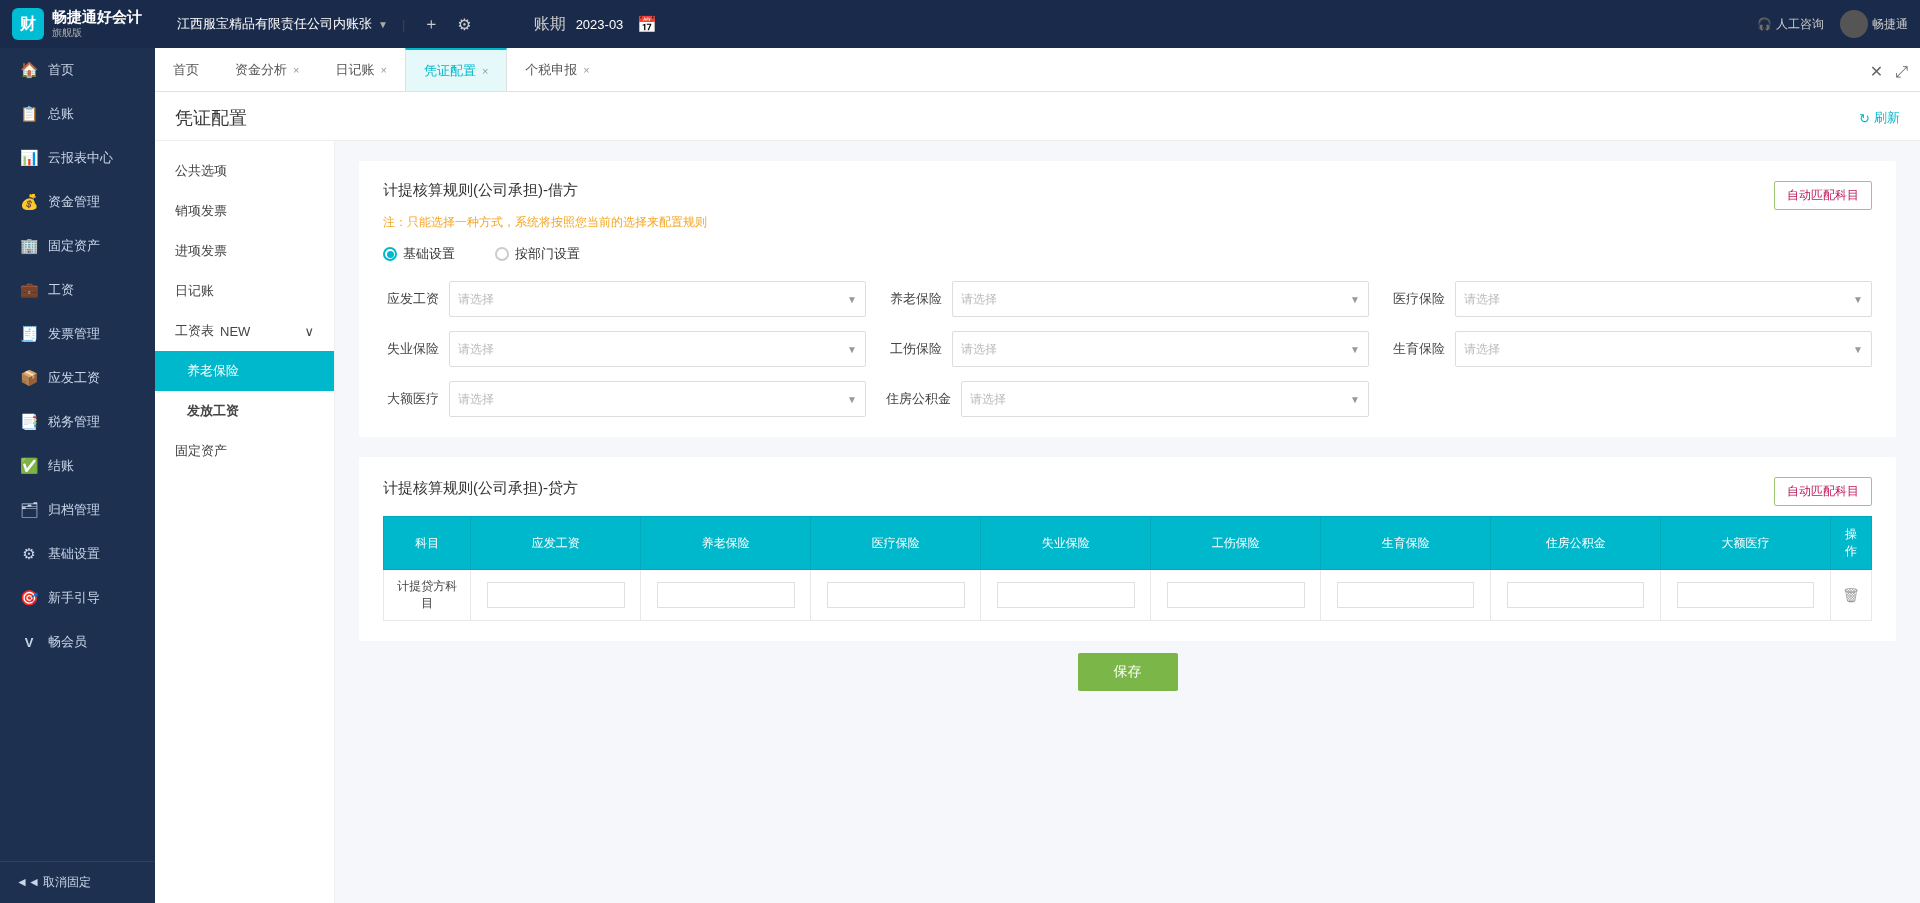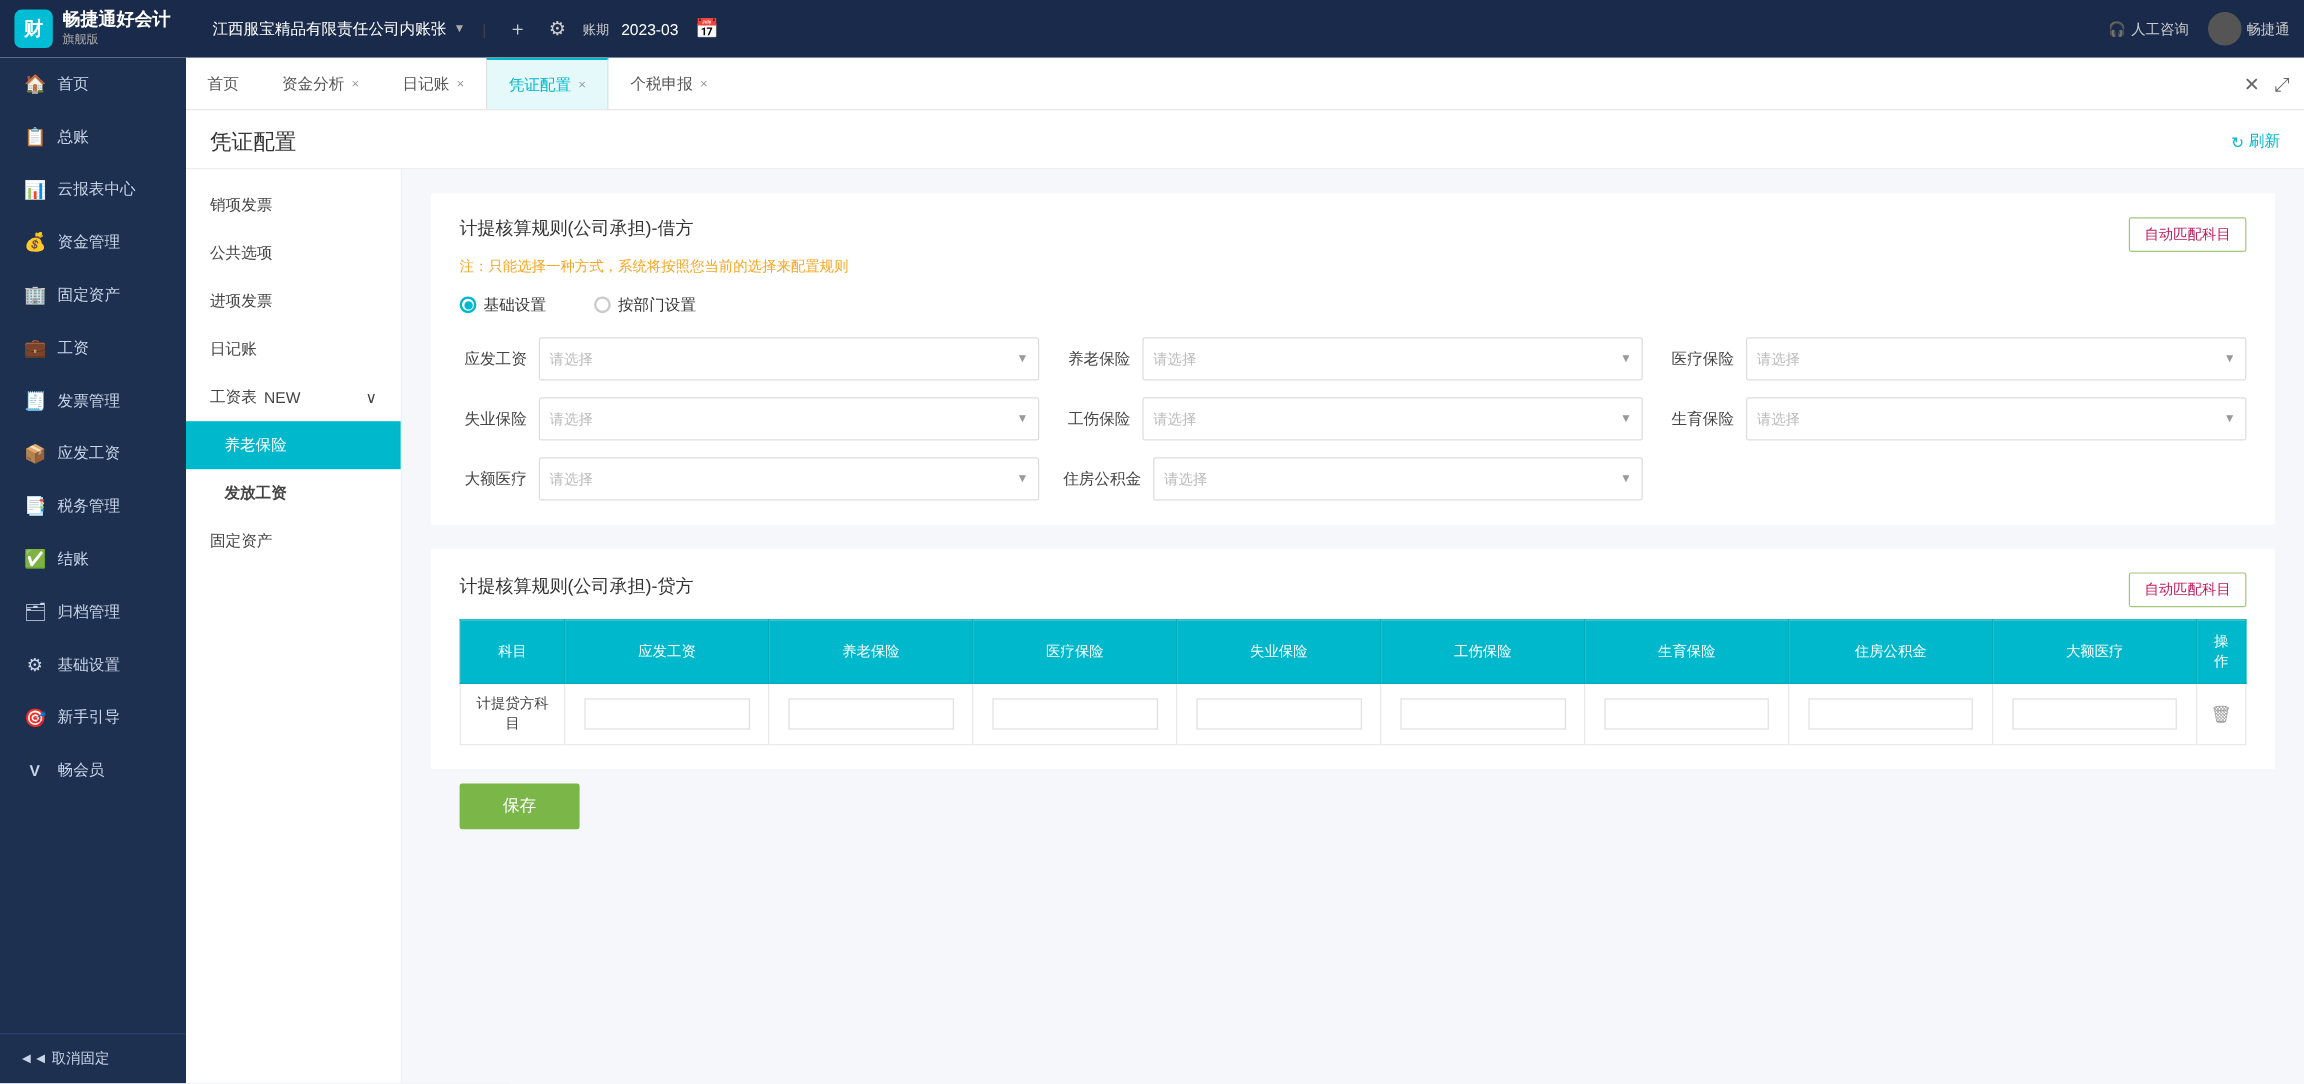--- a/index.html
+++ b/index.html
@@ -8,21 +8,21 @@
     
     .top-bar { height: 48px; background: #1a2a4a; display: flex; align-items: center; padding: 0 12px; gap: 10px; flex-shrink: 0; }
     .logo-area { display: flex; align-items: center; gap: 8px; width: 155px; }
     .logo-icon { width: 32px; height: 32px; background: #00bcd4; border-radius: 6px; display: flex; align-items: center; justify-content: center; color: white; font-size: 16px; font-weight: bold; }
     .logo-text { color: white; font-size: 15px; font-weight: bold; line-height: 1.2; }
     .logo-sub { color: #aaa; font-size: 10px; }
     .company-selector { display: flex; align-items: center; gap: 6px; color: white; font-size: 13px; cursor: pointer; }
     .company-selector .arrow { color: #aaa; font-size: 10px; }
     .top-divider { color: #444; margin: 0 4px; }
     .top-icon-btn { color: #ccc; font-size: 16px; cursor: pointer; padding: 4px; }
-    .top-label { color: #ccc; font-size: 11px; }
+    .top-label { color: #ccc; font-size: 16px; margin-left: 48px; }
     .top-period { color: white; font-size: 13px; display: flex; align-items: center; gap: 4px; }
     .top-right { margin-left: auto; display: flex; align-items: center; gap: 16px; }
     .top-service { display: flex; align-items: center; gap: 4px; color: #ccc; font-size: 12px; cursor: pointer; }
     .top-user { display: flex; align-items: center; gap: 4px; color: #ccc; font-size: 12px; cursor: pointer; }
     .avatar { width: 28px; height: 28px; background: #555; border-radius: 50%; }
 
     
     .main-layout { display: flex; flex: 1; overflow: hidden; }
 
     
@@ -85,21 +85,21 @@
     .table-header-row { display: flex; align-items: center; justify-content: space-between; margin-bottom: 10px; }
 
     
     .data-table { width: 100%; border-collapse: collapse; }
     .data-table th { background: #00b8cc; color: white; padding: 9px 8px; font-size: 12px; font-weight: 500; text-align: center; border: 1px solid #00aabb; }
     .data-table td { padding: 8px 8px; font-size: 12px; color: #444; text-align: center; border: 1px solid #e8e8e8; background: white; }
     .data-table td input { width: 90%; height: 26px; border: 1px solid #e0e0e0; outline: none; text-align: center; font-size: 12px; }
     .delete-icon { color: #999; cursor: pointer; font-size: 14px; }
 
     
-    .save-area { position: sticky; bottom: 0; background: #f5f7fa; padding: 12px 24px; display: flex; justify-content: flex-start; }
+    .save-area { position: sticky; bottom: 0; background: #f5f7fa; padding: 12px 24px; display: flex; justify-content: center; }
     .save-btn { background: #7ab648; color: white; border: none; padding: 10px 36px; font-size: 14px; border-radius: 2px; cursor: pointer; }
 
     
     ::-webkit-scrollbar { width: 6px; height: 6px; }
     ::-webkit-scrollbar-thumb { background: #ccc; border-radius: 3px; }
   </style>
 </head>
 <body>
 
 <div class="top-bar">
@@ -228,22 +228,22 @@
       <span class="page-title">凭证配置</span>
       <div class="refresh-btn">
         <span>↻</span>
         <span>刷新</span>
       </div>
     </div>
 
     <div class="page-body">
 
       <div class="left-nav">
+        <div class="left-nav-item">公共选项</div>
         <div class="left-nav-item">销项发票</div>
-        <div class="left-nav-item">公共选项</div>
         <div class="left-nav-item">进项发票</div>
         <div class="left-nav-item">日记账</div>
         <div class="left-nav-group">
           <div style="display:flex;align-items:center;gap:6px;">
             <span>工资表</span>
             <span class="new-badge">NEW</span>
           </div>
           <span>∨</span>
         </div>
         <div class="left-nav-item active" style="padding-left:32px;">养老保险</div>

